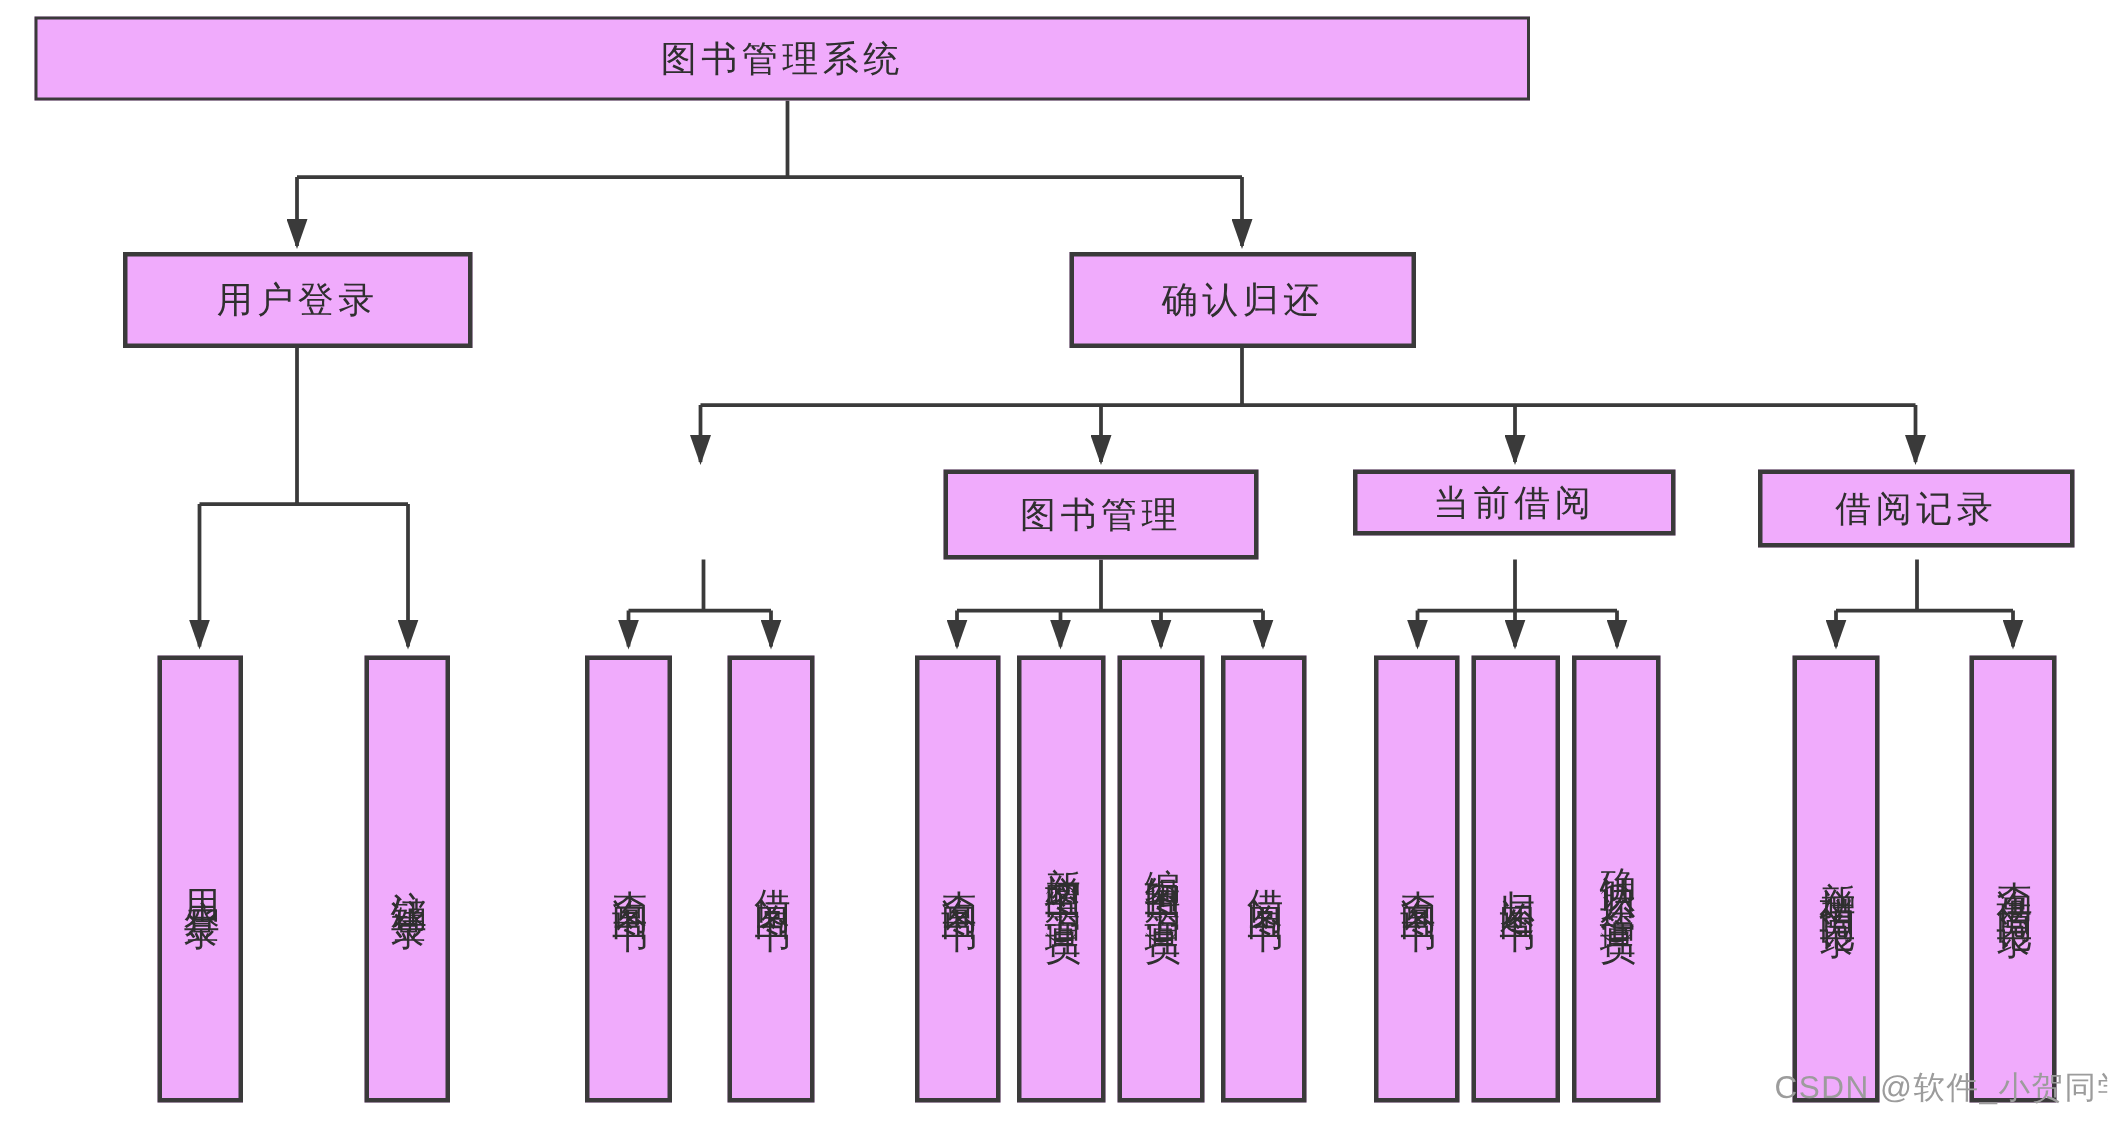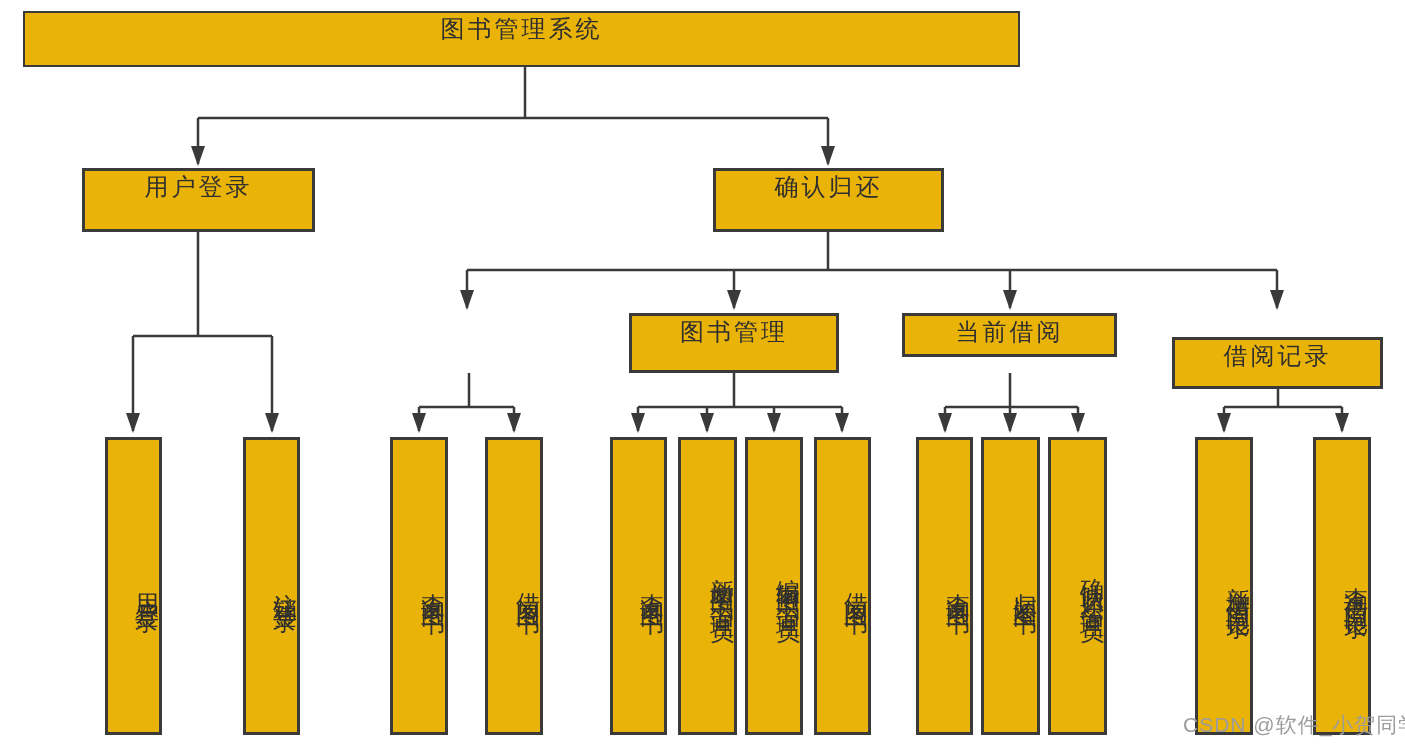--- a/index.html
+++ b/index.html
@@ -13,24 +13,24 @@
   }
   .wires {
     position: absolute;
     left: 0; top: 0;
     width: 1405px; height: 747px;
     pointer-events: none;
   }
   .node {
     position: absolute;
     box-sizing: border-box;
-    background: #eab308;
+    background: #f0abfc;
     border: 3px solid #3a3a3a;
     display: flex;
-    align-items: flex-start;
+    align-items: center;
     justify-content: center;
     color: #2f2f2f;
     font-size: 24px;
     letter-spacing: 3px;
     text-align: center;
     white-space: nowrap;
   }
   .node.root { border-width: 2px; }
   .node.leaf {
     writing-mode: vertical-rl;
@@ -107,21 +107,21 @@
   <div class="node" style="left:713px; top:168px; width:231px; height:64px;">
     <span>确认归还</span>
   </div>
 
   <div class="node" style="left:629px; top:313px; width:210px; height:60px;">
     <span>图书管理</span>
   </div>
   <div class="node" style="left:902px; top:313px; width:215px; height:44px;">
     <span>当前借阅</span>
   </div>
-  <div class="node" style="left:1172px; top:313px; width:211px; height:52px;margin-top:24px;">
+  <div class="node" style="left:1172px; top:313px; width:211px; height:52px;">
     <span>借阅记录</span>
   </div>
 
   <div class="node leaf" style="left:105px; top:437px; width:57px; height:298px;">
     <span>用户登录</span>
   </div>
   <div class="node leaf" style="left:243px; top:437px; width:57px; height:298px;">
     <span>注销登录</span>
   </div>
 

